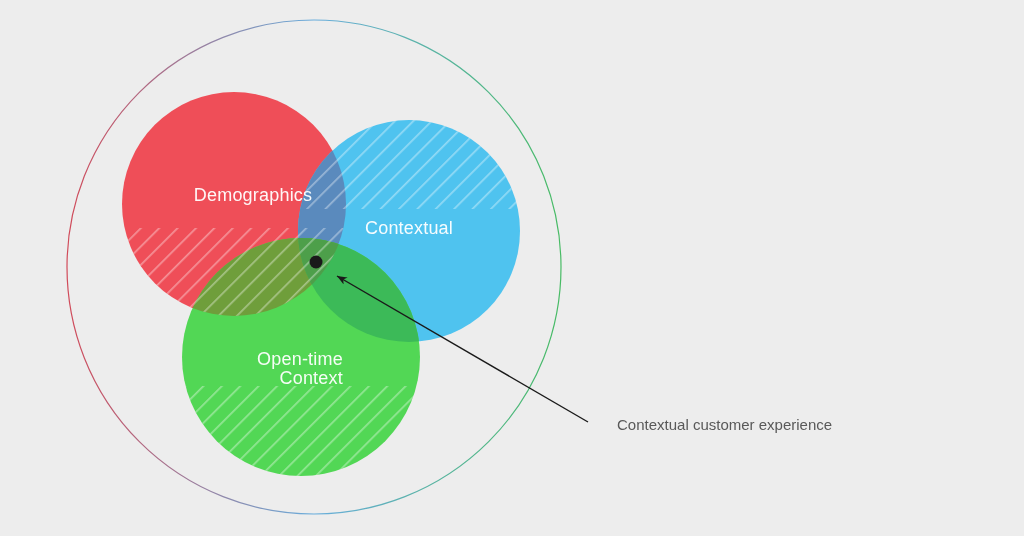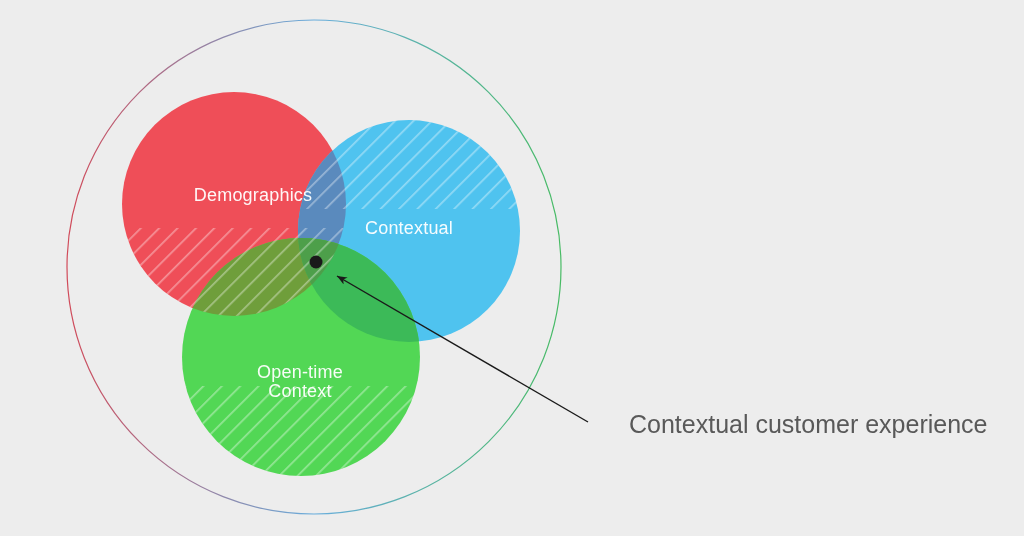--- a/index.html
+++ b/index.html
@@ -25,30 +25,29 @@
     position: absolute;
     transform: translate(-50%, -50%);
     color: rgba(255,255,255,0.95);
     font-size: 18px;
     letter-spacing: 0.2px;
     white-space: nowrap;
     text-align: center;
   }
   .label-demographics { left: 237px; top: 195px; margin-left: 16px; }
   .label-behavioral   { left: 409px; top: 228px; }
-  .label-opentime     { left: 300px; top: 382px; line-height: 19px; }
+  .label-opentime     { left: 300px; top: 369px; line-height: 19px; text-align: right; }
   .annotation {
     position: absolute;
     left: 617px;
     top: 424px;
     transform: translateY(-50%);
     color: #595959;
-    font-size: 25px;
+    font-size: 15px;
     white-space: nowrap;
-    margin-left: 12px;
   }
 </style>
 </head>
 <body>
 
 <div class="stage">
 
   <svg width="1024" height="536" viewBox="0 0 1024 536">
     <defs>
       <linearGradient id="ringGrad" x1="0" y1="0" x2="1" y2="0">

